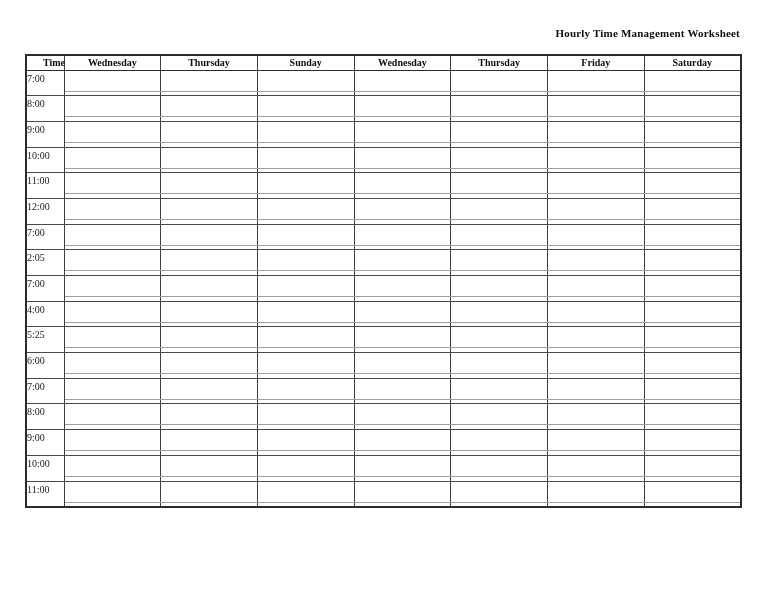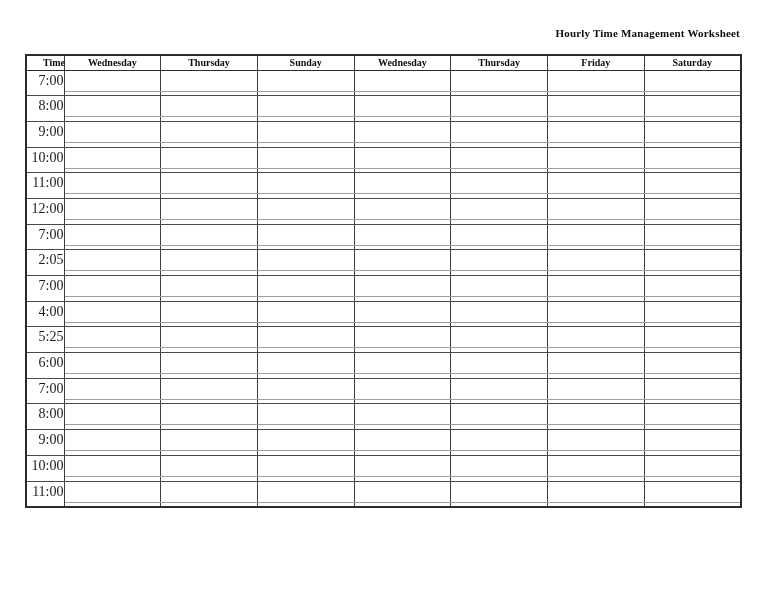--- a/index.html
+++ b/index.html
@@ -52,22 +52,22 @@
     border-bottom: 1.8px solid #2c2c2c;
     background: #ffffff;
     color: #0d0d0d;
   }
   td {
     border-left: 1.2px solid #3d3d3d;
     border-right: 1.2px solid #3d3d3d;
     background: #ffffff;
   }
   td.time {
-    font-size: 14px;
-    text-align: right;
+    font-size: 10px;
+    text-align: left;
     vertical-align: top;
     padding-top: 2px;
     border-bottom: 1.4px solid #4a4a4a;
     color: #1a1a1a;
   }
   td.cu {
     height: 21px;
     border-bottom: 1px solid #a0a0a0;
   }
   td.cl {

